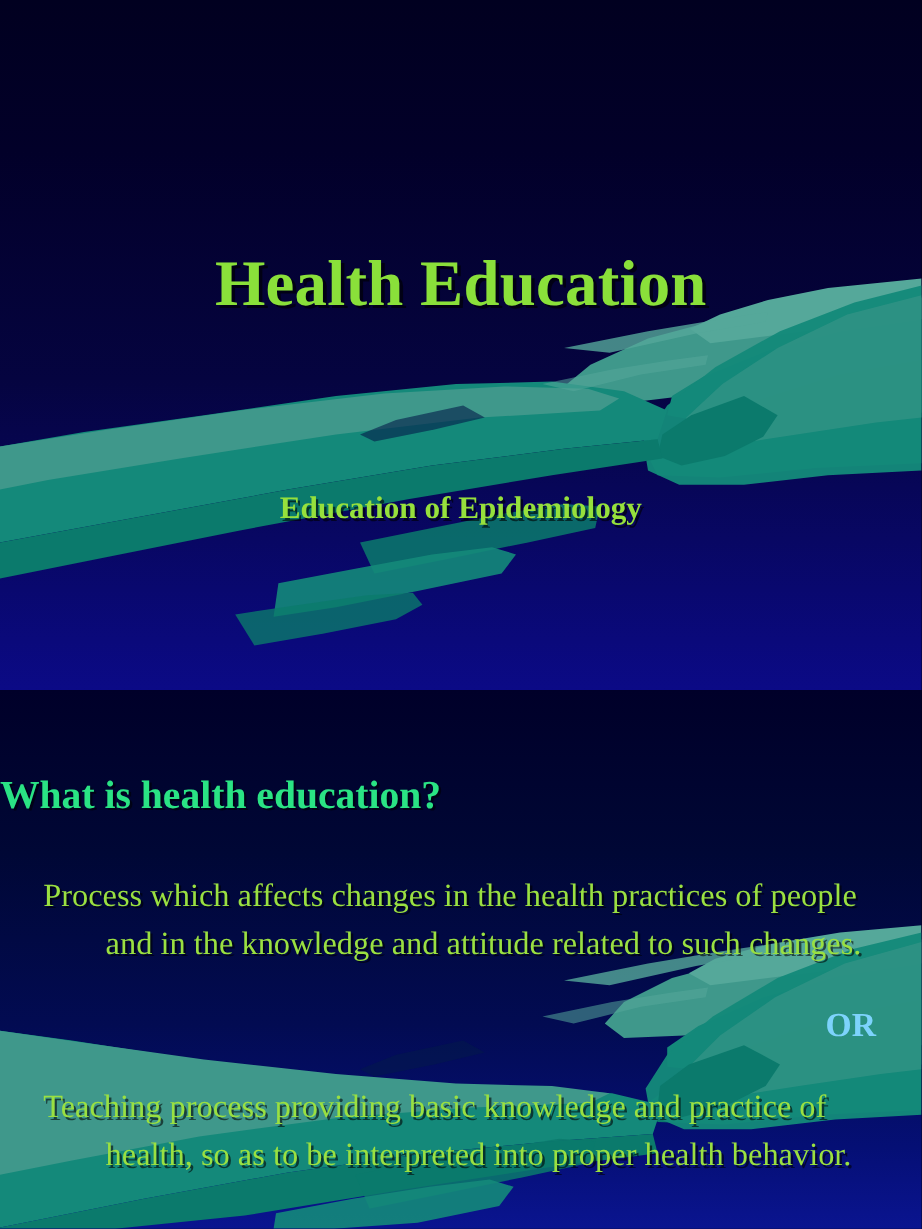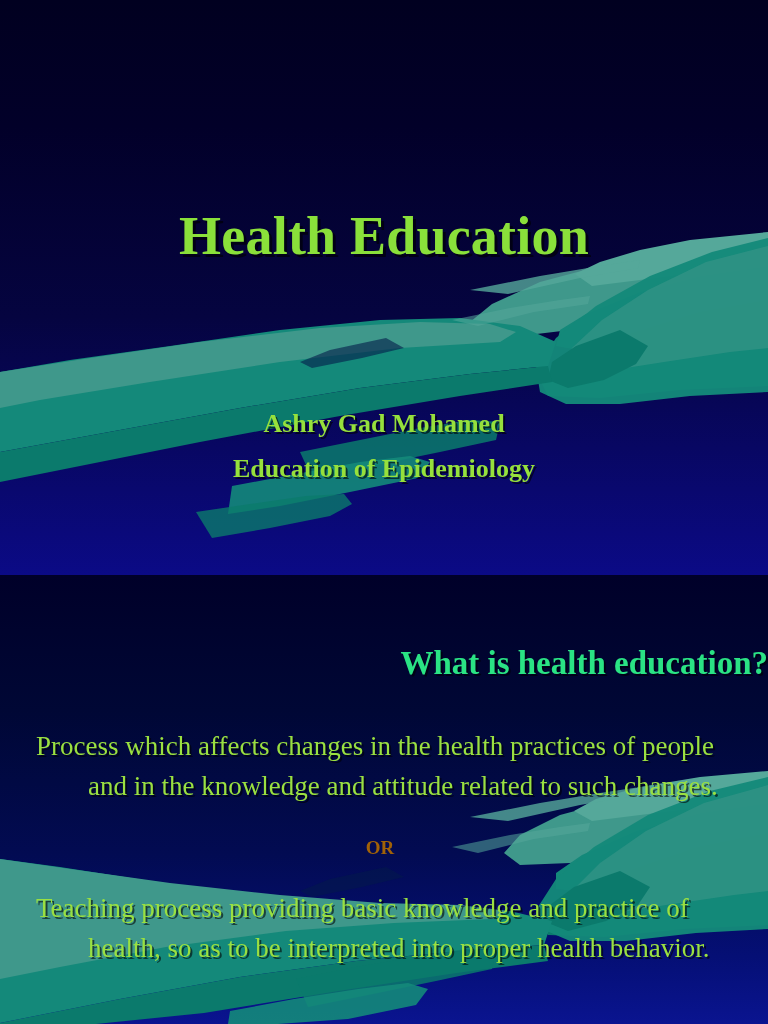--- a/index.html
+++ b/index.html
@@ -83,21 +83,21 @@
     color: #96e03c;
     text-shadow: 2px 2px 0 rgba(0,0,0,0.6);
   }
 
   
   #def-heading {
     position: absolute;
     top: 618px;
     left: 0;
     width: 768px;
-    text-align: right;
+    text-align: left;
     font-size: 33px;
     font-weight: bold;
     color: #2ae384;
     text-shadow: 2px 2px 0 rgba(0,0,0,0.55);
   }
   #def-body {
     position: absolute;
     top: 700px;
     left: 30px;
     width: 700px;
@@ -108,24 +108,24 @@
     line-height: 1.48;
     color: #9ae041;
     text-shadow: 2px 2px 0 rgba(0,0,0,0.58);
     text-indent: -16px;
     padding-left: 58px;
   }
   .def-para.first-line-left {
     text-indent: -52px;
   }
   #def-or {
-    text-align: center;
-    font-size: 19px;
-    font-weight: bold;
-    color: #a16207;
+    text-align: right;
+    font-size: 28px;
+    font-weight: bold;
+    color: #7dd3fc;
     line-height: 1.5;
     margin: 2px 0 4px 0;
     padding: 0;
     text-indent: 0;
   }
 </style>
 </head>
 <body>
 
 <div id="page">
@@ -163,21 +163,20 @@
           <path d="M452 320 L510 308 L560 300 L590 296 L588 304 L534 312 L478 326 Z" fill="#55a89a" opacity="0.55"></path>
           <path d="M386 338 L330 350 L300 362 L312 368 L362 358 L404 348 Z" fill="#041a4a" opacity="0.6"></path>
         </g>
       </svg>
     </div>
 
     <div class="content">
       <h1 id="main-title">Health Education</h1>
 
       <div id="subtitle-block">
-        <div class="sub-line">Ashry Gad Mohamed</div>
         <div class="sub-line">Education of Epidemiology</div>
       </div>
     </div>
   </section>
 
   <section class="slide" id="slide-definition">
 
     <div class="art-layer">
       <svg viewBox="0 0 768 449" preserveAspectRatio="none" aria-hidden="true">
         <g>

